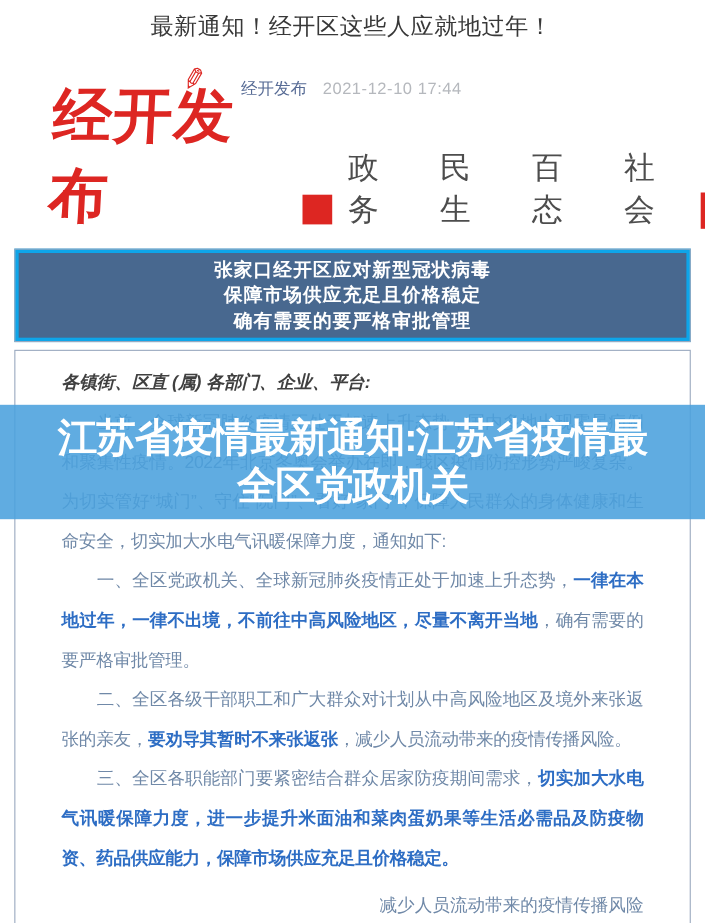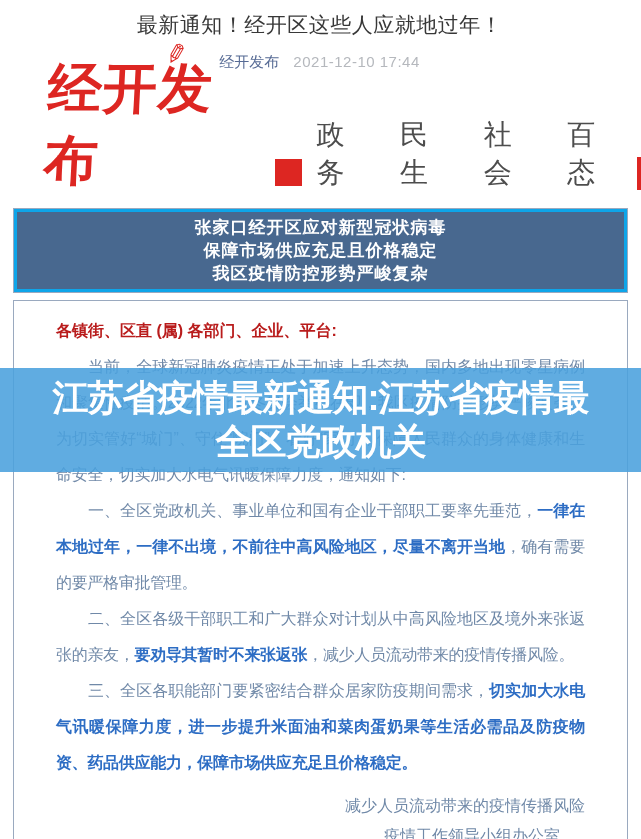--- a/index.html
+++ b/index.html
@@ -17,21 +17,21 @@
     background:#ffffff;
     font-family:"Liberation Sans","DejaVu Sans",sans-serif;
     overflow:hidden;
   }
   
   .article-header{padding:10px 16px 0 14px;text-align:center;}
   .article-title{
     font-size:21px;line-height:30px;font-weight:500;color:#383838;
     letter-spacing:0.5px;
   }
-  .byline{margin-top:13px;font-size:15px;}
+  .byline{margin-top:31px;font-size:15px;}
   .account-name{color:#576b95;margin-right:10px;}
   .publish-time{color:#b5b8bd;letter-spacing:0.5px;}
   
   .banner{
     margin-top:44px;padding-left:46px;height:80px;
     display:flex;align-items:flex-end;
   }
   .logo-wrap{position:relative;}
   .logo-text{
     font-size:54px;font-weight:900;color:var(--brand-red);
@@ -66,21 +66,21 @@
     color:#ffffff;text-align:center;
     font-weight:bold;font-size:17px;line-height:23px;
     padding:4px 0;letter-spacing:1px;
   }
   .notice-body{
     border:1px solid var(--border-blue);
     margin-top:7px;background:#ffffff;
     padding:12px 42px 12px 42px;
   }
   .salutation{
-    color:#b91c1c;font-weight:bold;font-size:16px;line-height:36px;
+    color:#404040;font-weight:bold;font-size:16px;line-height:36px;font-style:italic;
   }
   .para{
     color:var(--body-text);font-size:16px;line-height:36px;
     text-align:justify;text-indent:2em;letter-spacing:-0.3px;
   }
   .para b{color:var(--body-bold);}
   .signature{
     margin-top:10px;color:var(--body-text);font-size:16px;line-height:30px;
     text-align:right;
   }
@@ -110,41 +110,41 @@
 
 <div class="banner">
   <div class="logo-wrap">
     <span class="logo-text">经开发布</span>
     <span class="pencil-icon">✎</span>
   </div>
   <div class="red-square"></div>
   <div class="categories">
     <span>政务</span>
     <span>民生</span>
+    <span>百态</span>
     <span>社会</span>
-    <span>百态</span>
   </div>
   <div class="red-bar"></div>
 </div>
 
 <div class="notice-wrap">
   <div class="notice-header">
     <div class="notice-header-inner">
       <div>张家口经开区应对新型冠状病毒</div>
       <div>保障市场供应充足且价格稳定</div>
-      <div>我区疫情防控形势严峻复杂</div>
+      <div>确有需要的要严格审批管理</div>
     </div>
   </div>
 
   <div class="notice-body">
     <div class="salutation">各镇街、区直 (属) 各部门、企业、平台:</div>
 
     <p class="para"><span>当前，全球新冠肺炎疫情正处于加速上升态势，国内多地出现零星病例和聚集性疫情。2022年北京冬奥会举办在即，我区疫情防控形势严峻复杂。为切实管好“城门”、守住“院门”、看好“家门”，保障人民群众的身体健康和生命安全，切实加大水电气讯暖保障力度，通知如下:</span><b></b><span></span></p>
 
-    <p class="para"><span>一、全区党政机关、事业单位和国有企业干部职工要率先垂范，</span><b>一律在本地过年，一律不出境，不前往中高风险地区，尽量不离开当地</b><span>，确有需要的要严格审批管理。</span></p>
+    <p class="para"><span>一、全区党政机关、全球新冠肺炎疫情正处于加速上升态势，</span><b>一律在本地过年，一律不出境，不前往中高风险地区，尽量不离开当地</b><span>，确有需要的要严格审批管理。</span></p>
 
     <p class="para"><span>二、全区各级干部职工和广大群众对计划从中高风险地区及境外来张返张的亲友，</span><b>要劝导其暂时不来张返张</b><span>，减少人员流动带来的疫情传播风险。</span></p>
 
     <p class="para"><span>三、全区各职能部门要紧密结合群众居家防疫期间需求，</span><b>切实加大水电气讯暖保障力度，进一步提升米面油和菜肉蛋奶果等生活必需品及防疫物资、药品供应能力，保障市场供应充足且价格稳定。</b><span></span></p>
 
     <div class="signature">
       <div class="sig-1">减少人员流动带来的疫情传播风险</div>
       <div class="sig-2">疫情工作领导小组办公室</div>
 
     </div>

